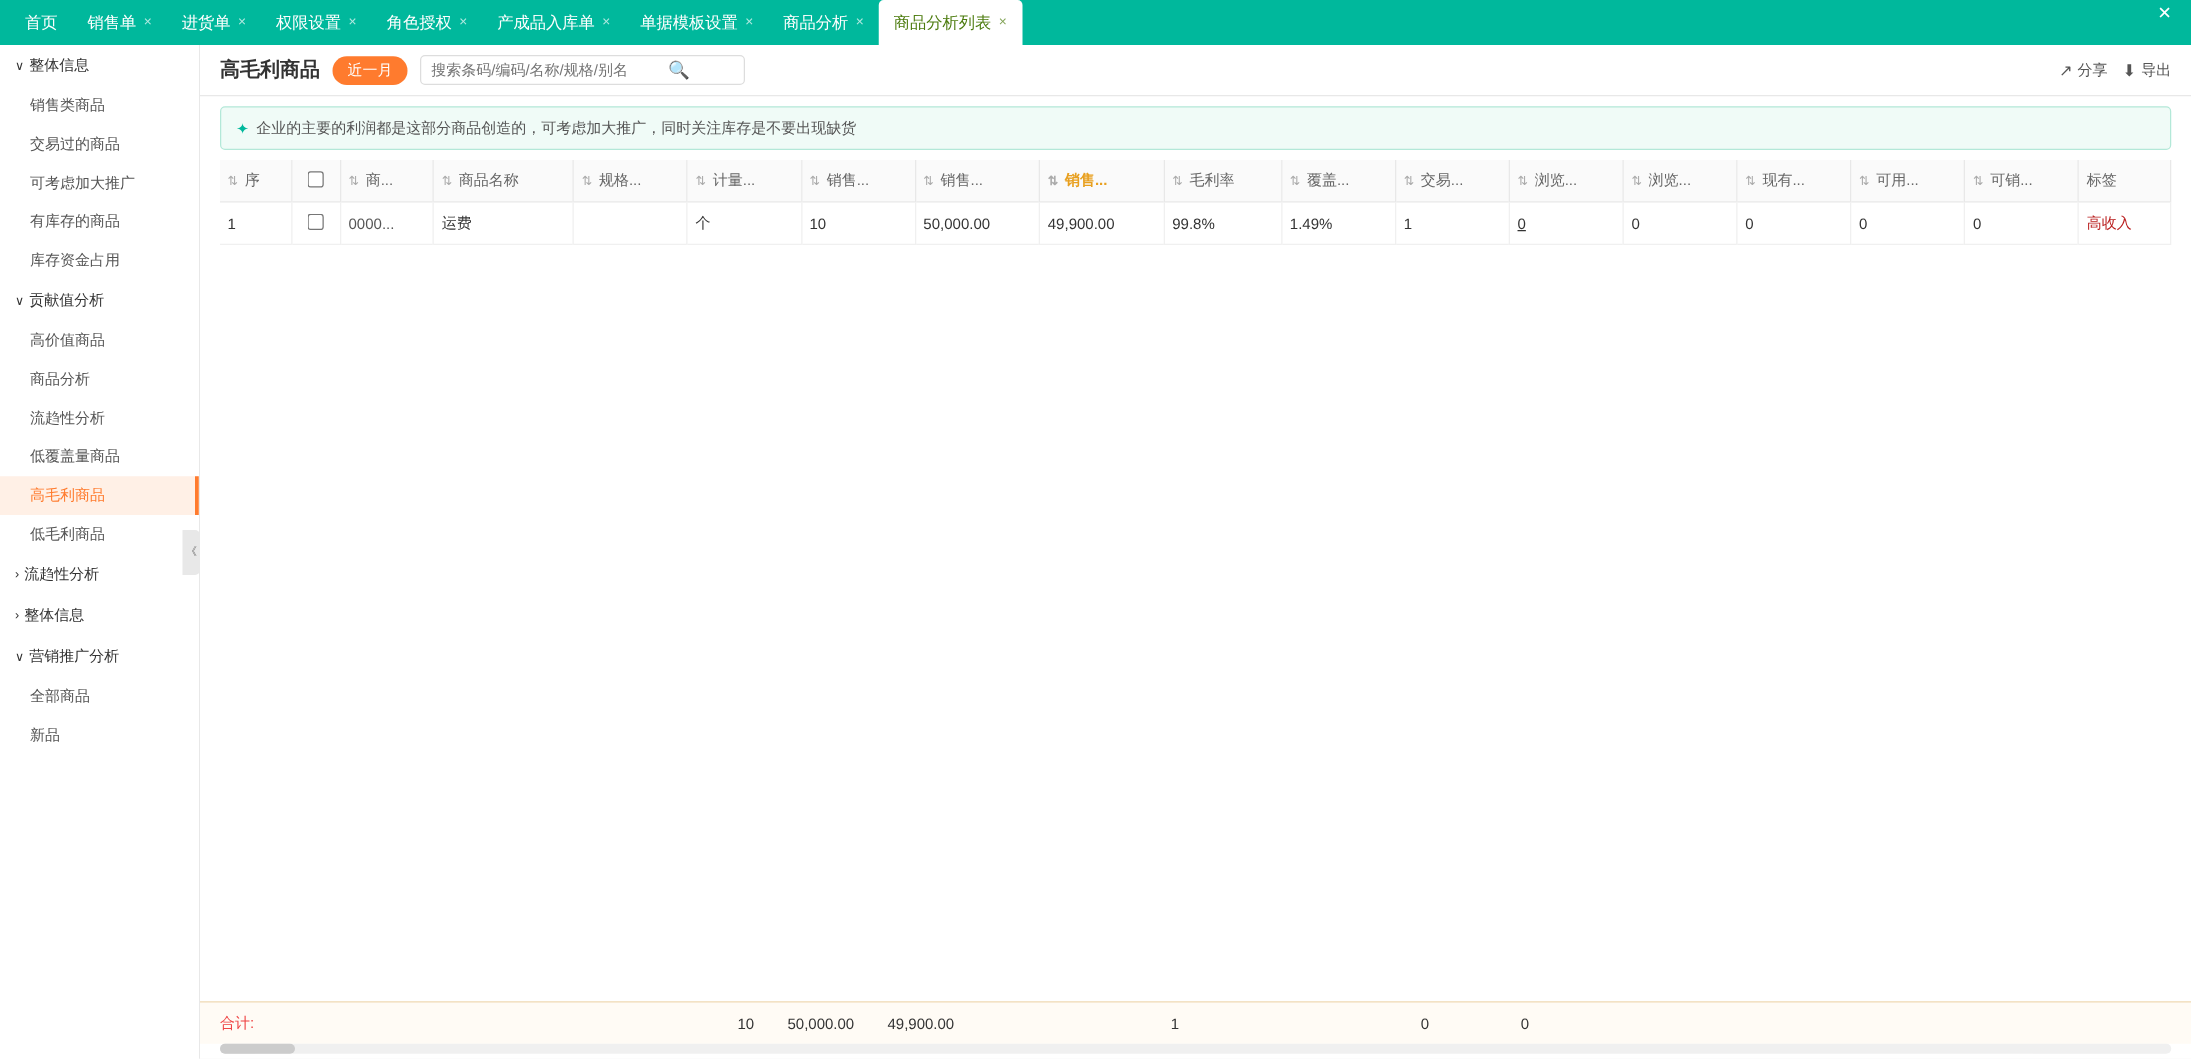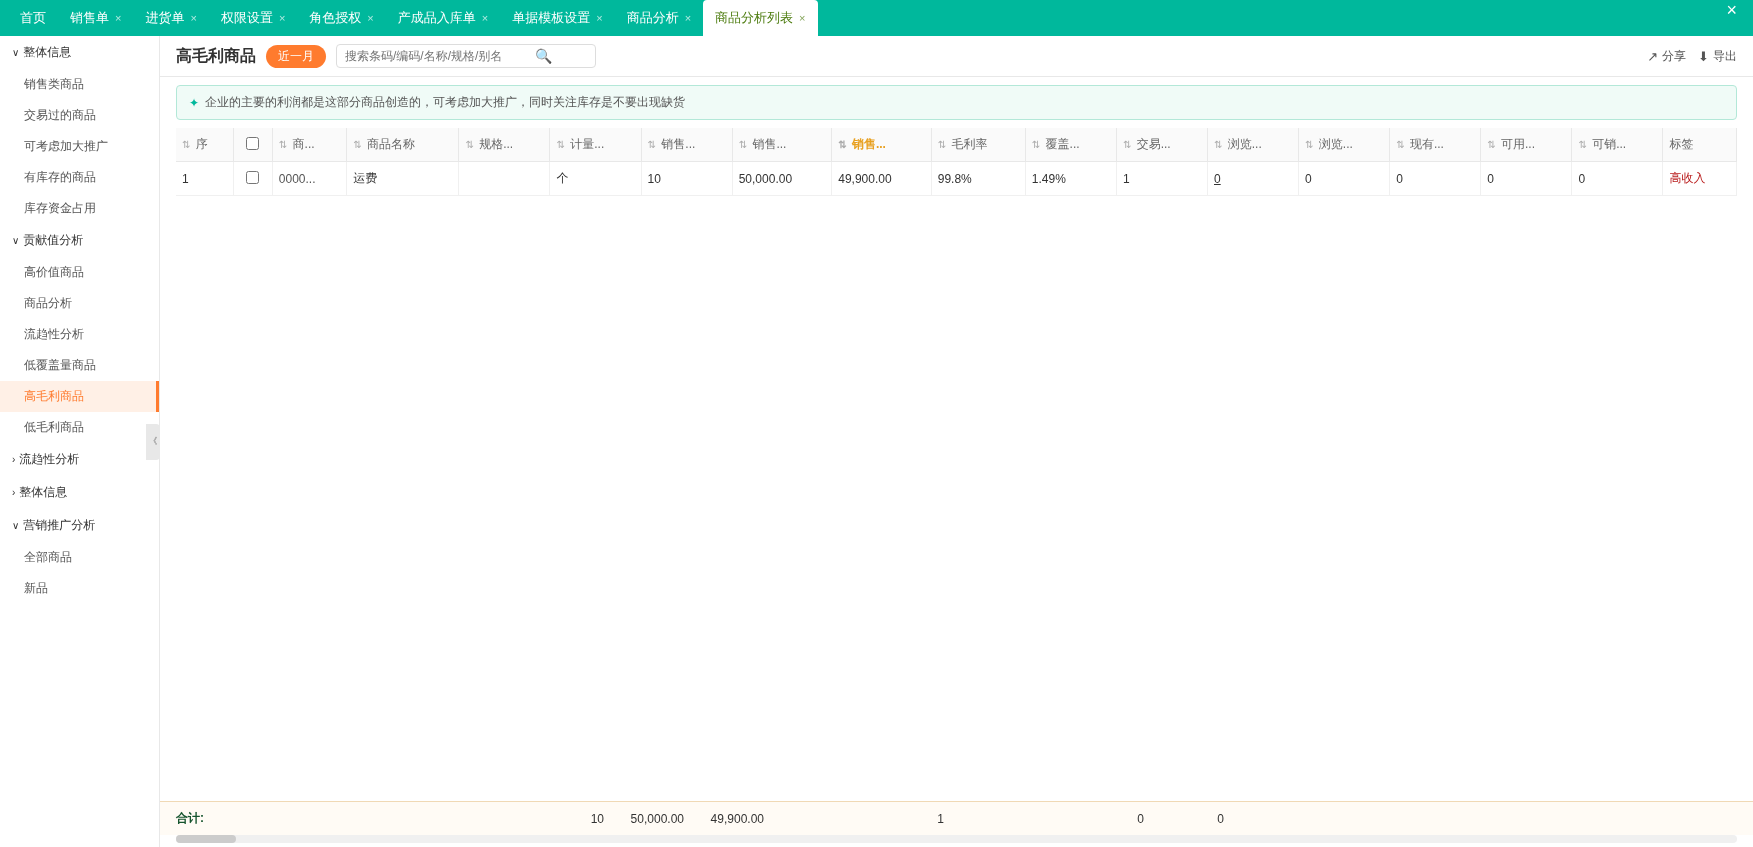--- a/index.html
+++ b/index.html
@@ -179,21 +179,21 @@
     
     .table-footer {
       display: flex; align-items: center;
       padding: 8px 16px;
       background: #fffbf5;
       border-top: 1px solid #f0d9b5;
       font-size: 12px;
       color: #333;
       flex-shrink: 0;
     }
-    .footer-label { color: #14532d; margin-right: 20px; font-weight: bold; }
+    .footer-label { color: #ef4444; margin-right: 20px; }
     .footer-cell { min-width: 80px; text-align: right; padding-right: 20px; }
   </style>
 </head>
 <body>
 
 <div class="top-nav">
   <div class="nav-item">
     <span>首页</span>
   </div>
   <div class="nav-item">

